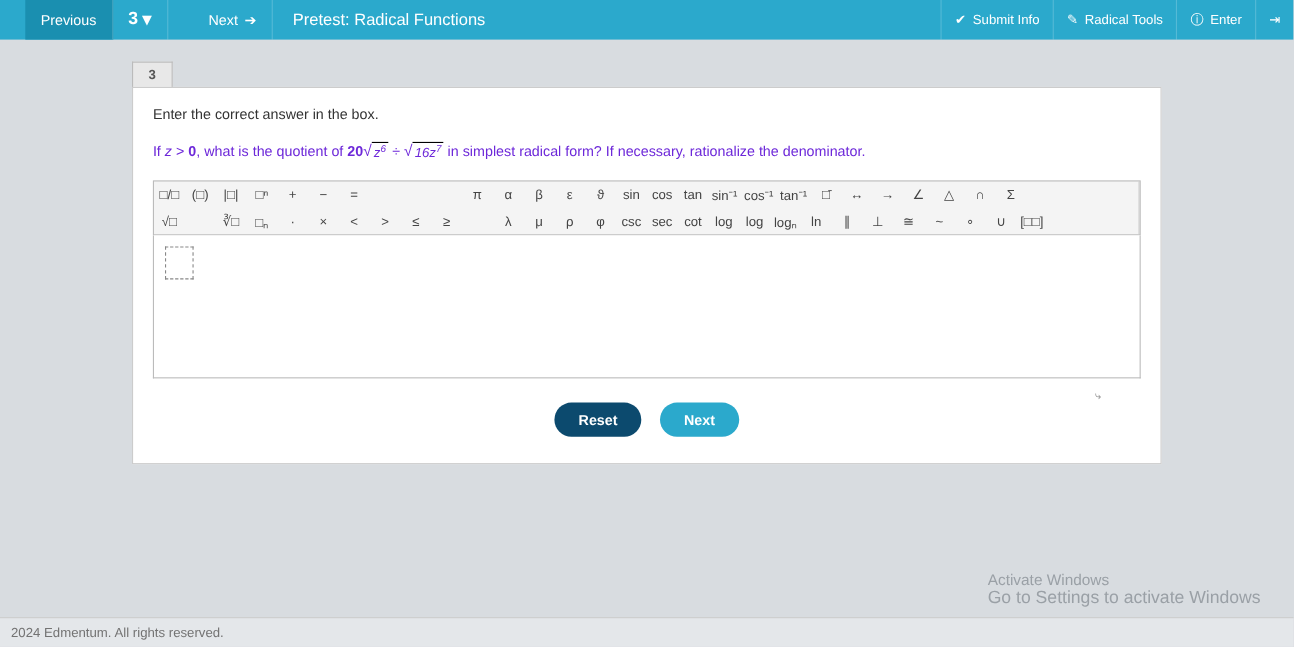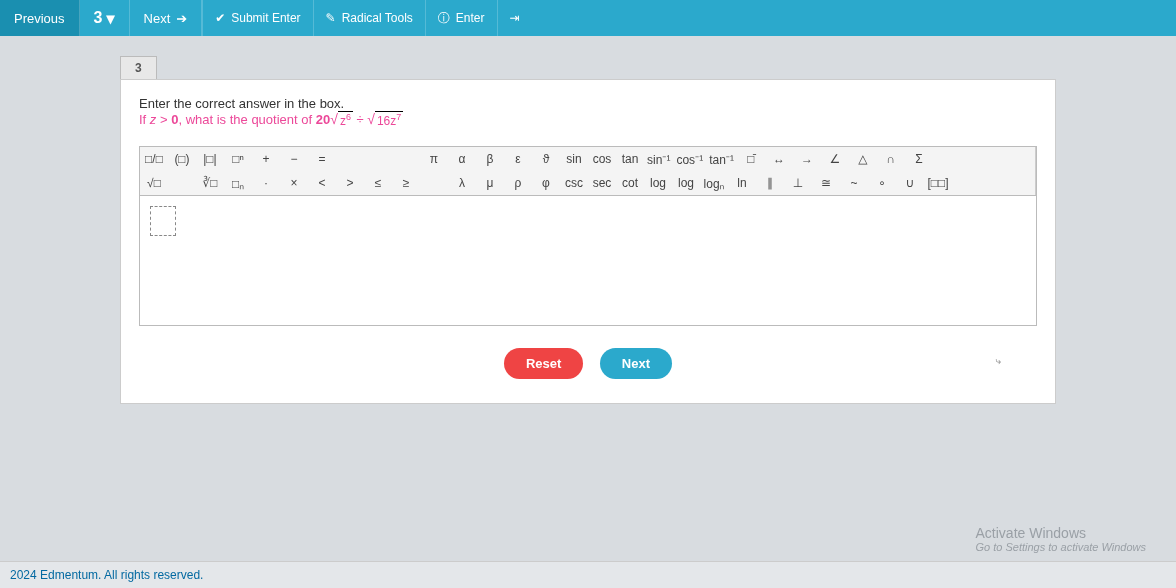--- a/index.html
+++ b/index.html
@@ -1,70 +1,71 @@
 <!DOCTYPE html>
 <html><head>
 <meta charset="utf-8">
 <style>
 * { margin: 0; padding: 0; box-sizing: border-box; }
 body { font-family: Arial, sans-serif; background: #d8dce0; width: 1176px; height: 588px; overflow: hidden; }
 
 .top-bar { display: flex; align-items: center; height: 36px; background: #2ba9cc; color: #fff; font-size: 13px; }
-.top-bar .nav-btn { padding: 0 14px; height: 100%; display: flex; align-items: center; border-right: 1px solid rgba(255,255,255,0.2); cursor: pointer; }
+.top-bar .nav-btn { padding: 0 14px; height: 100%; display: flex; align-items: center; border-right: 1px solid rgba(255,255,255,0.2); cursor: pointer; margin-left: 23px; }
 .top-bar .nav-btn.prev { background: #1a8fb0; }
 .top-bar .qnum { padding: 0 14px; font-size: 16px; font-weight: bold; display:flex; align-items:center; gap:4px; border-right: 1px solid rgba(255,255,255,0.2); height:100%; }
 .top-bar .title { padding: 0 18px; font-size: 15px; flex: 1; }
 .top-bar .right { display:flex; align-items:center; height:100%; }
 .top-bar .right .rbtn { padding: 0 12px; display:flex; align-items:center; gap:6px; height:100%; border-left:1px solid rgba(255,255,255,0.2); cursor:pointer; font-size:12px; }
 
 .content { padding: 20px 120px; }
 .qtab { display:inline-block; background:#e8e8e8; border:1px solid #bbb; border-bottom:none; padding:4px 14px; font-size:12px; font-weight:bold; color:#555; }
 .card { background:#fff; border:1px solid #ccc; padding:16px 18px 14px; }
-.intro { font-size:13px; color:#333; }
-.question { font-size:13px; color:#ec4899; margin-bottom:18px; }
+.intro { font-size:13px; color:#333; margin-bottom:18px; }
+.question { font-size:13px; color:#6d28d9; margin-bottom:18px; }
 .sqrt { display:inline-flex; align-items:flex-start; }
 .sqrt .rad { font-size:14px; }
-.sqrt .body { border-top:1px solid #000; padding:0 2px; font-size:12px; }
+.sqrt .body { border-top:1px solid #000; padding:0 2px; font-size:12px;font-style:italic; }
 sup, sub { font-size:9px; }
 
 .toolbar { border:1px solid #bbb; background:#f4f4f4; display:flex; font-size:12px; }
 .toolbar .col { display:flex; flex-direction:column; border-right:1px solid #ccc; }
 .toolbar .row { display:flex; }
 .toolbar .cell { min-width:28px; height:24px; display:flex; align-items:center; justify-content:center; cursor:pointer; font-size:12px; color:#444; padding:0 3px; }
 
 .answer-area { border:1px solid #bbb; border-top:none; background:#fff; min-height:130px; padding:10px; }
 .answer-box { display:inline-block; border:1px dashed #888; width:26px; height:30px; }
 
 .action-row { text-align:center; padding:22px 0 10px; }
 .btn { display:inline-block; border:none; border-radius:16px; padding:8px 22px; font-size:13px; font-weight:bold; color:#fff; cursor:pointer; margin:0 6px; }
-.btn-reset { background:#ef4444; }
+.btn-reset { background:#0c4a6e; }
 .btn-next { background:#2ba9cc; }
 
 .watermark { position:absolute; right:30px; bottom:35px; color:#9aa0a6; font-size:14px; }
-.watermark .sub { font-size:11px;font-style:italic; }
-.footer { position:absolute; left:0; bottom:0; padding:6px 10px; font-size:12px; color:#0369a1; background:#e4e7ea; width:100%; border-top:1px solid #ccc; }
+.watermark .sub { font-size:16px; }
+.footer { position:absolute; left:0; bottom:0; padding:6px 10px; font-size:12px; color:#737373; background:#e4e7ea; width:100%; border-top:1px solid #ccc; }
 .ghost-cursor { position:absolute; right:175px; top:355px; font-size:10px; color:#888; }
 </style>
 </head>
 <body>
 
 <div class="top-bar">
   <div class="nav-btn prev">Previous</div>
   <div class="qnum">
     <span>3</span>
     <span>▾</span>
   </div>
   <div class="nav-btn">
     <span>Next</span>
     <span style="margin-left:6px;">➔</span>
   </div>
+  <div class="title">Pretest: Radical Functions</div>
   <div class="right">
     <div class="rbtn">
       <span>✔</span>
-      <span>Submit Enter</span>
+      <span>Submit Info</span>
     </div>
     <div class="rbtn">
       <span>✎</span>
       <span>Radical Tools</span>
     </div>
     <div class="rbtn">
       <span>ⓘ</span>
       <span>Enter</span>
     </div>
     <div class="rbtn">⇥</div>
@@ -75,21 +76,21 @@
   <span class="qtab">3</span>
   <div class="card">
     <p class="intro">Enter the correct answer in the box.</p>
     <p class="question">
       <span>If </span><i>z</i><span> &gt; </span><b>0</b><span>, what is the quotient of </span><b>20</b><span class="sqrt">
           <span class="rad">√</span>
           <span class="body"><span>z</span><sup>6</sup></span>
         </span><span> ÷ </span><span class="sqrt">
           <span class="rad">√</span>
           <span class="body"><span>16z</span><sup>7</sup></span>
-        </span>
+        </span><span> in simplest radical form? If necessary, rationalize the denominator.</span>
     </p>
 
     <div class="toolbar">
       <div class="col" style="flex:1;">
         <div class="row" id="tb-r1">
             <div class="cell">□/□</div>
             <div class="cell">(□)</div>
             <div class="cell">|□|</div>
             <div class="cell">□ⁿ</div>
             <div class="cell">+</div>

